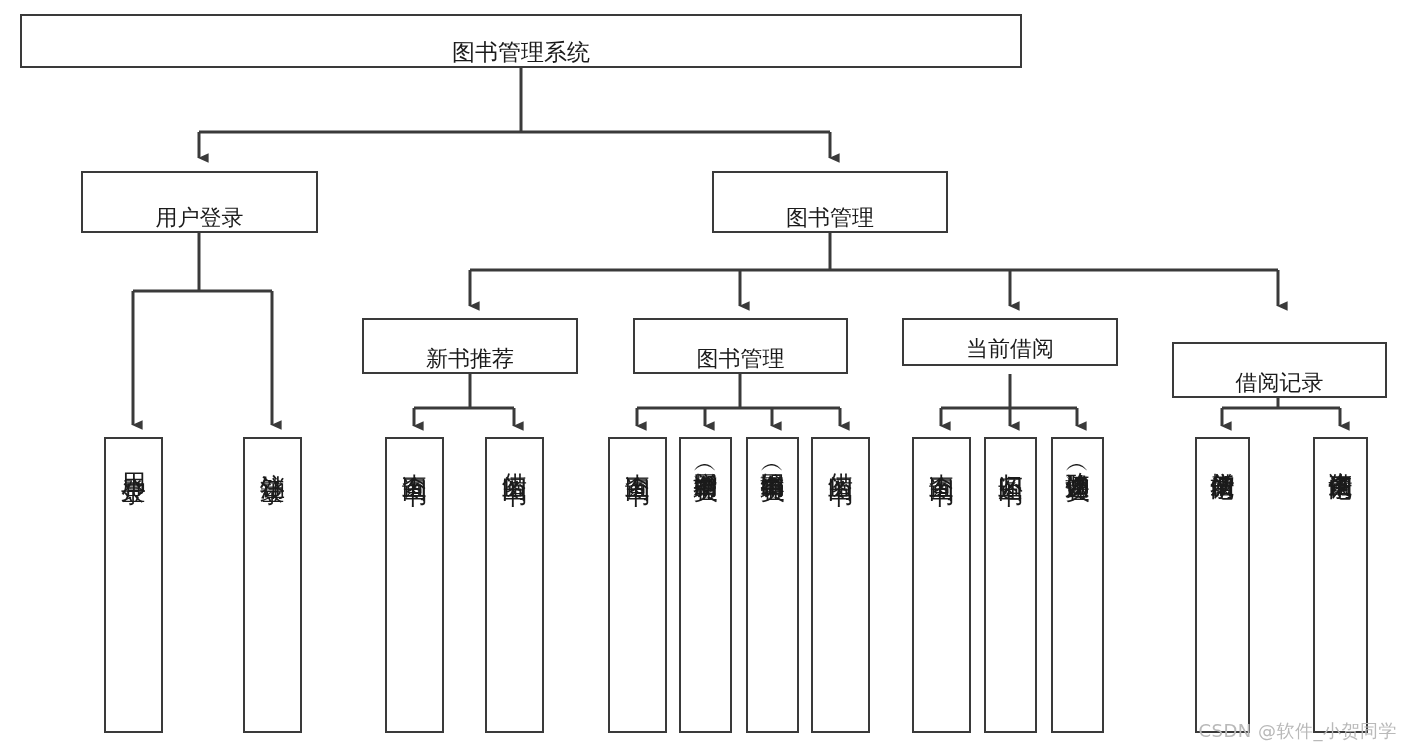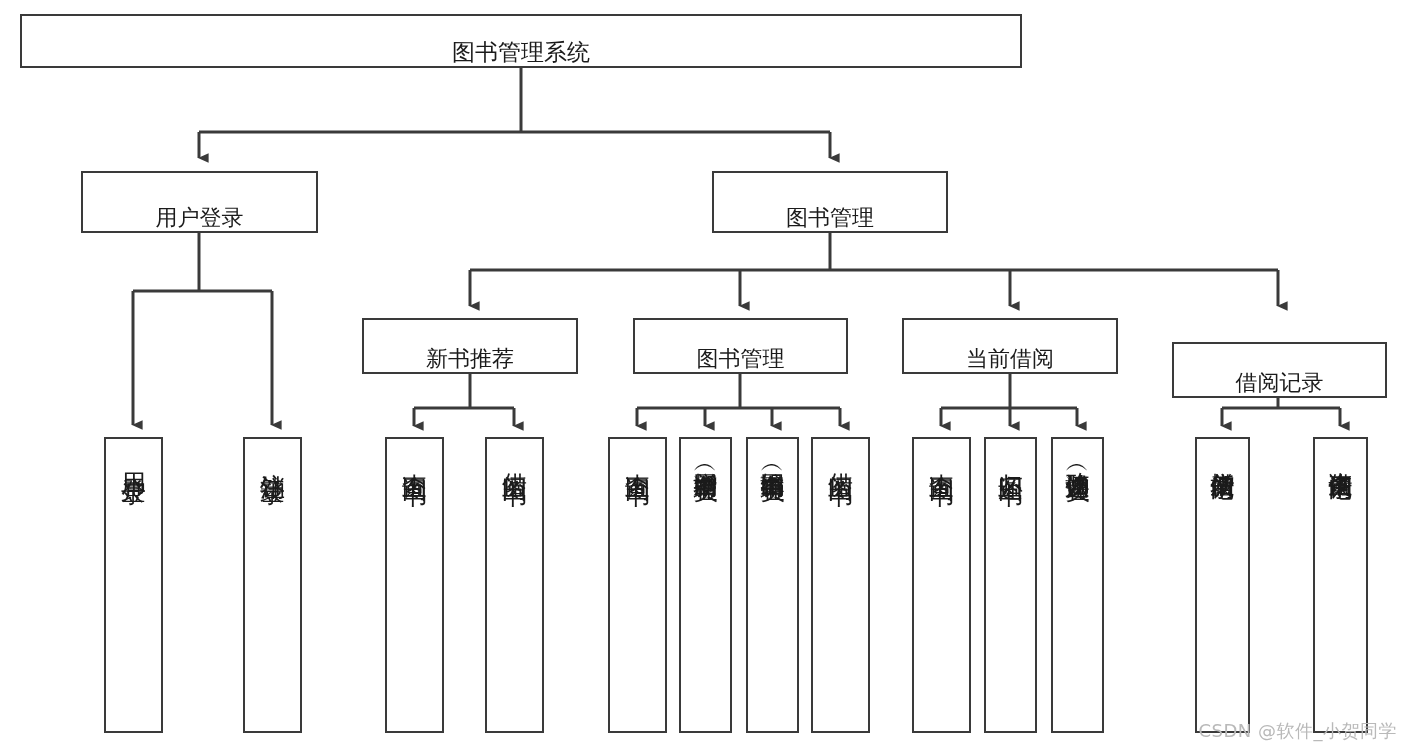--- a/index.html
+++ b/index.html
@@ -139,21 +139,21 @@
   <div class="node h-node" style="left:712px; top:171px; width:236px; height:62px;">
     <span class="lbl">图书管理</span>
   </div>
 
   <div class="node h-node" style="left:362px; top:318px; width:216px; height:56px;">
     <span class="lbl">新书推荐</span>
   </div>
   <div class="node h-node" style="left:633px; top:318px; width:215px; height:56px;">
     <span class="lbl">图书管理</span>
   </div>
-  <div class="node h-node" style="left:902px; top:318px; width:216px; height:56px;">
+  <div class="node h-node" style="left:902px; top:318px; width:216px; height:48px;font-family:Liberation Mono, monospace;">
     <span class="lbl">当前借阅</span>
   </div>
   <div class="node h-node" style="left:1172px; top:318px; width:215px; height:56px;margin-top:24px;">
     <span class="lbl">借阅记录</span>
   </div>
 
   <div class="node v-node" style="left:104px; top:437px; width:59px; height:296px;">
     <span class="lbl">用户登录</span>
   </div>
   <div class="node v-node" style="left:243px; top:437px; width:59px; height:296px;">

